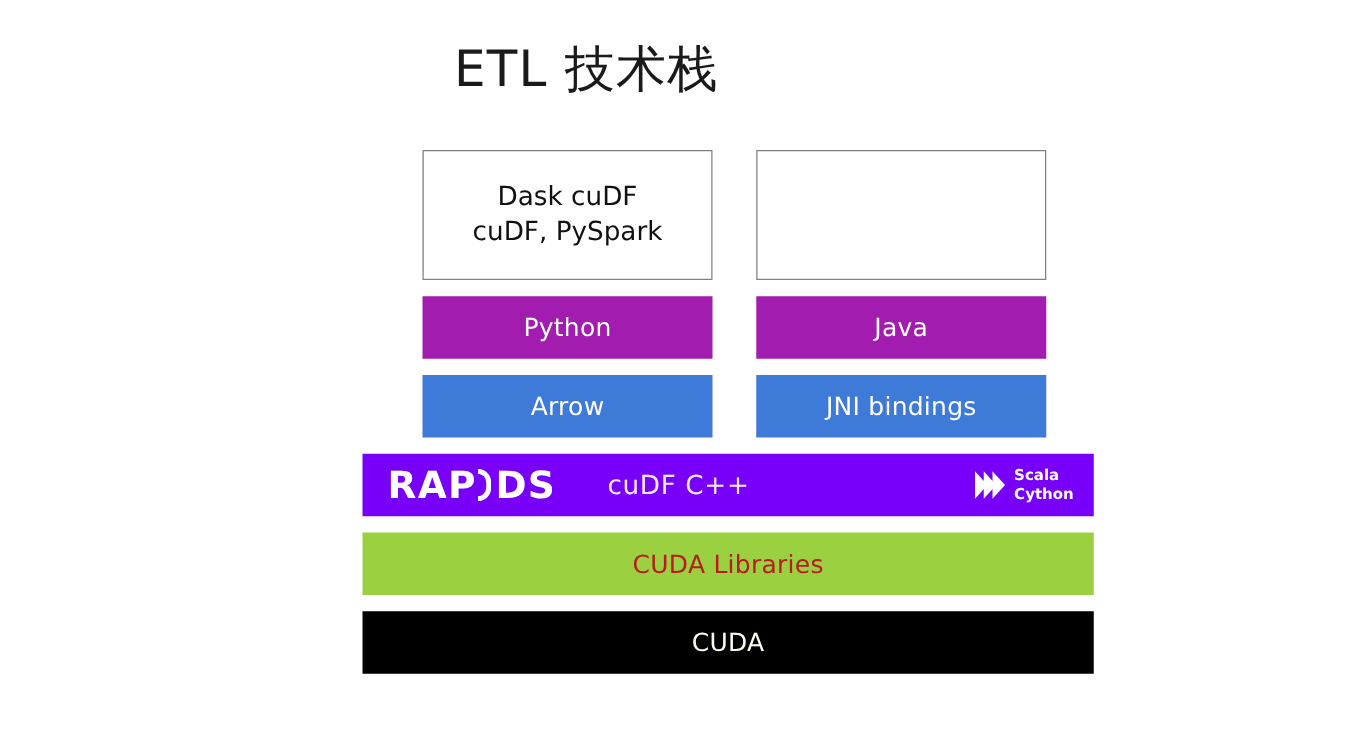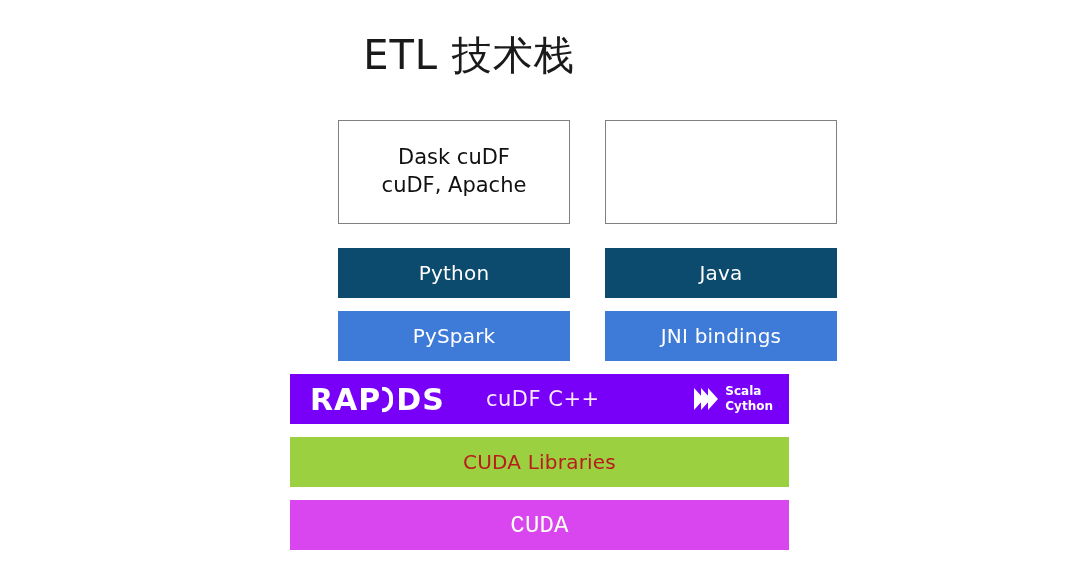--- a/index.html
+++ b/index.html
@@ -46,21 +46,21 @@
   }
   .cell {
     width: 232px;
     box-sizing: border-box;
     display: flex;
     align-items: center;
     justify-content: center;
     text-align: center;
   }
   .full {
-    width: 499px;
+    width: 585px;
     box-sizing: border-box;
     display: flex;
     align-items: center;
     justify-content: center;
   }
 
   
   .outline-box {
     height: 104px;
     border: 1.5px solid #808080;
@@ -74,33 +74,32 @@
   .gap-13 { height: 13px; }
 
   
   .bar {
     height: 50px;
     color: #ffffff;
     font-size: 20px;
     font-weight: 400;
     letter-spacing: .2px;
   }
-  .bar-dark-blue  { background: #0c4a6e; margin-top: 11px; }
+  .bar-dark-blue  { background: #a21caf; }
   .bar-light-blue { background: #3e7ad8; }
 
   .bar-green-light {
     background: #9bd040;
     color: #b91c1c;
     font-size: 20px;
   }
   .bar-green-dark {
-    background: #d946ef;
+    background: #000000;
     color: #fbfff2;
-    font-size: 24px;
-    font-family: Liberation Mono, monospace;
+    font-size: 20px;
   }
 
   
   .bar-purple {
     background: #7800f8;
     height: 50px;
     position: relative;
     display: block;
   }
 
@@ -182,41 +181,41 @@
 <body>
 
 <div id="page-title">ETL 技术栈</div>
 
 <div id="stack">
 
   <div class="row split">
     <div class="cell outline-box">
       <div>
         <span>Dask cuDF</span><br>
-        <span>cuDF, Apache</span>
+        <span>cuDF, PySpark</span>
       </div>
     </div>
     <div class="cell outline-box">
       <div>
         <br>
       </div>
     </div>
   </div>
 
   <div class="gap-13"></div>
 
   <div class="row split">
     <div class="cell bar bar-dark-blue">Python</div>
     <div class="cell bar bar-dark-blue">Java</div>
   </div>
 
   <div class="gap-13"></div>
 
   <div class="row split">
-    <div class="cell bar bar-light-blue">PySpark</div>
+    <div class="cell bar bar-light-blue">Arrow</div>
     <div class="cell bar bar-light-blue">JNI bindings</div>
   </div>
 
   <div class="gap-13"></div>
 
   <div class="full bar-purple">
 
     <div class="rapids-logo">
       <span>RAP</span>
         <span class="rap-i"></span>

